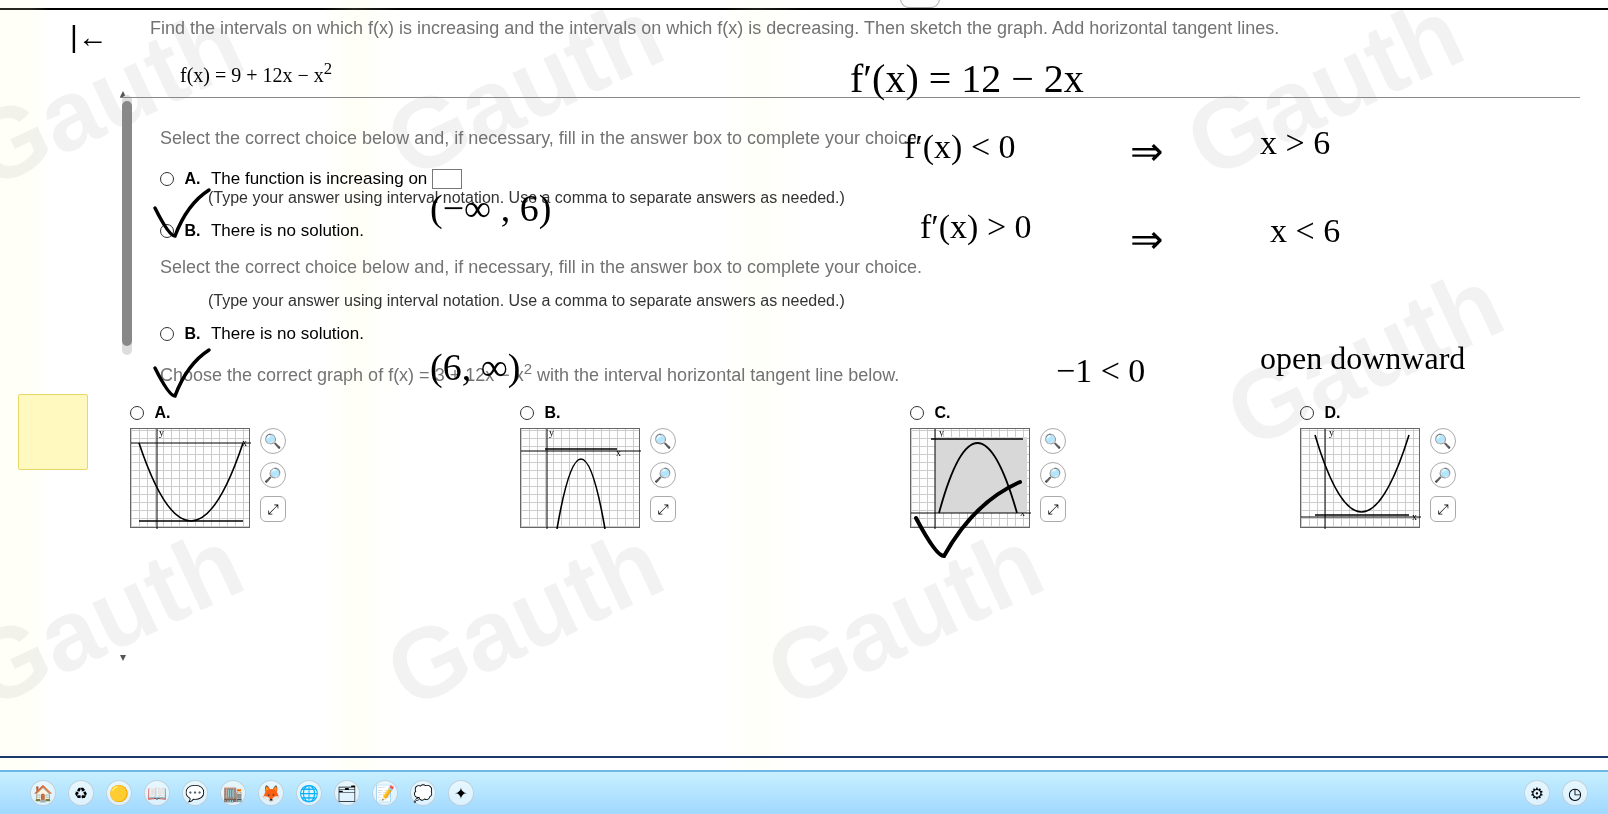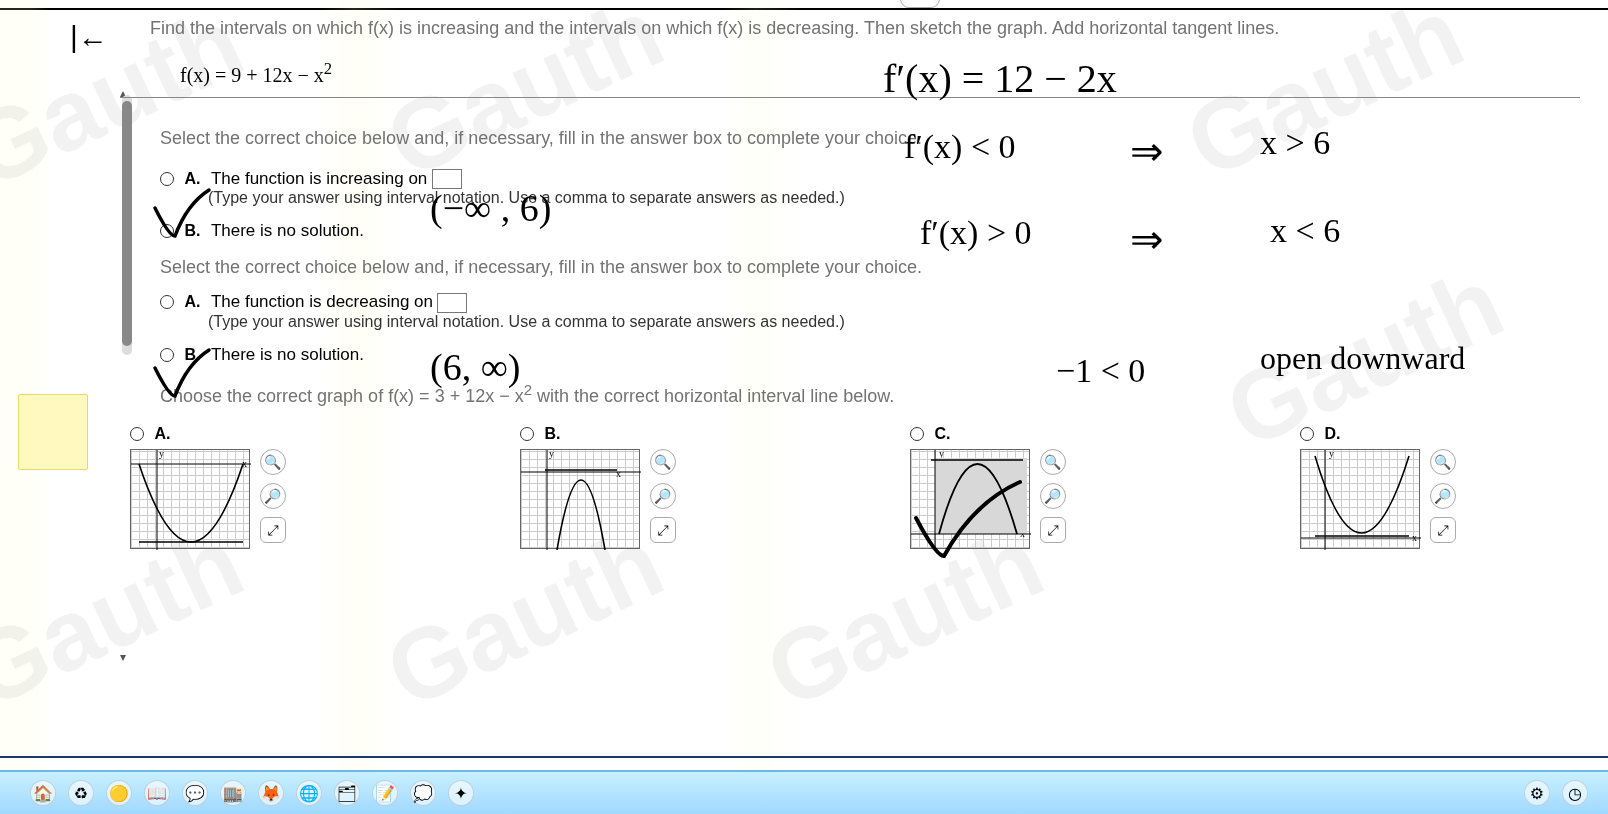--- a/index.html
+++ b/index.html
@@ -204,36 +204,30 @@
     <div style="margin-top:14px;">
       <span class="radio"></span>
       <span class="opt-label">B.</span>
       <span class="opt-text">There is no solution.</span>
     </div>
   </div>
 
   <div class="row q-text" style="margin-left:40px; margin-top:16px;">Select the correct choice below and, if necessary, fill in the answer box to complete your choice.</div>
 
   <div class="choice-block" style="margin-left:40px; position:relative;">
-    <div style="margin-top:12px;">
-      <span class="radio"></span>
-      <span class="opt-label">A.</span>
-      <span class="opt-text">The function is decreasing on</span>
-      <input type="text" style="width: 30px; height: 20px; border: 1px solid rgb(119, 119, 119); vertical-align: middle;">
-    </div>
     <div class="sub-text">(Type your answer using interval notation. Use a comma to separate answers as needed.)</div>
     <div style="margin-top:14px;">
       <span class="radio"></span>
       <span class="opt-label">B.</span>
       <span class="opt-text">There is no solution.</span>
     </div>
   </div>
 
   <div class="row q-text" style="margin-left:40px; margin-top:16px;">
-    <span>Choose the correct graph of f(x) = 3 + 12x − x</span><sup>2</sup><span> with the correct horizontal interval line below.</span>
+    <span>Choose the correct graph of f(x) = 3 + 12x − x</span><sup>2</sup><span> with the interval horizontal tangent line below.</span>
   </div>
 
   <div class="graph-group">
 
     <div class="graph-opt">
       <div class="graph-label">
         <span class="radio"></span>
         <span class="opt-label">A.</span>
       </div>
       <div class="graph-row">
@@ -324,25 +318,25 @@
           <div class="mini-btn">🔍</div>
           <div class="mini-btn">🔎</div>
           <div class="mini-btn sq">⤢</div>
         </div>
       </div>
     </div>
 
   </div>
 </div>
 
-<div class="hand" style="left:883px; top:55px; font-size:40px;">f′(x) = 12 − 2x</div>
+<div class="hand" style="left:850px; top:55px; font-size:40px;">f′(x) = 12 − 2x</div>
 <div class="hand" style="left:904px; top:128px;">f′(x) &lt; 0</div>
 <div class="hand" style="left:1130px; top:128px; font-size:40px;">⇒</div>
 <div class="hand" style="left:1260px; top:124px;font-family:Liberation Serif, serif;">x &gt; 6</div>
-<div class="hand" style="left:920px; top:214px;">f′(x) &gt; 0</div>
+<div class="hand" style="left:920px; top:208px;">f′(x) &gt; 0</div>
 <div class="hand" style="left:1130px; top:216px; font-size:40px;">⇒</div>
 <div class="hand" style="left:1270px; top:212px;">x &lt; 6</div>
 <div class="hand" style="left:1056px; top:352px;">−1 &lt; 0</div>
 <div class="hand" style="left:1260px; top:340px; font-size:32px;">open  downward</div>
 <div class="hand" style="left:430px; top:186px; font-size:38px;">(−∞ , 6)</div>
 <div class="hand" style="left:430px; top:345px; font-size:38px;">(6, ∞)</div>
 
 <svg class="checkmark-svg" style="left:147px; top:186px;" width="70" height="60">
   <path d="M 8 22 Q 22 50 28 50 Q 40 18 62 4" fill="none" stroke="#000" stroke-width="3.5" stroke-linecap="round"></path>
 </svg>

